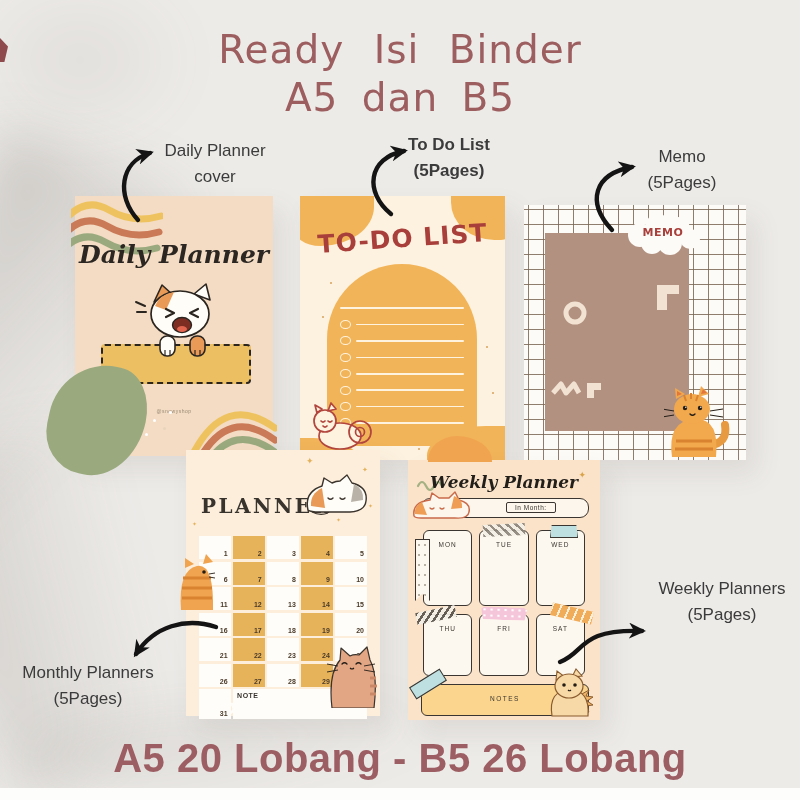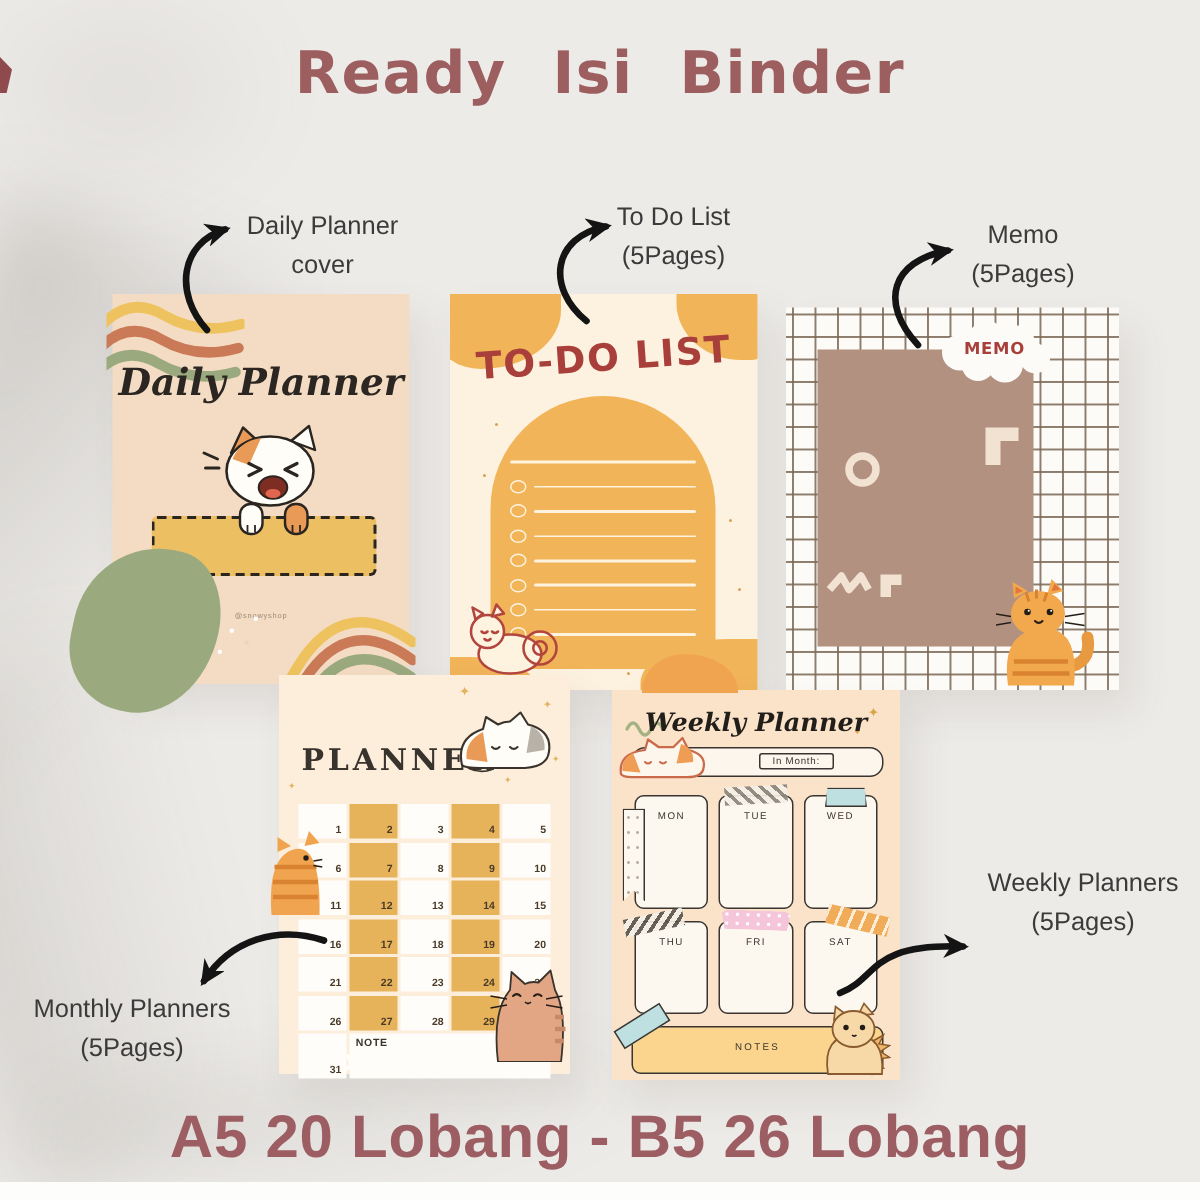--- a/index.html
+++ b/index.html
@@ -14,21 +14,21 @@
   .shadow-c{left:30px;top:690px;width:440px;height:100px;transform:rotate(-6deg);
             background:radial-gradient(ellipse at 30% 50%,rgba(110,104,97,.45),rgba(110,104,97,0) 70%);opacity:.3;}
   .shadow-d{left:-40px;top:-30px;width:240px;height:180px;
             background:radial-gradient(ellipse,rgba(110,104,97,.4),rgba(110,104,97,0) 70%);opacity:.25;}
 
   .edge-accent{position:absolute;left:0;top:38px;width:8px;height:24px;background:#8e4a4c;
                clip-path:polygon(0 0,100% 35%,55% 100%,0 100%);}
 
   
   .headline{position:absolute;left:0;top:26px;width:100%;text-align:center;color:#9d5e60;
-            font-family:"DejaVu Sans",sans-serif;font-weight:700;}
+            font-family:"DejaVu Sans",sans-serif;font-weight:400;}
   .headline .l1{font-size:39px;letter-spacing:1px;word-spacing:16px;line-height:1.25;}
   .headline .l2{font-size:39px;letter-spacing:1px;word-spacing:10px;line-height:1.2;}
   .footer{position:absolute;left:0;top:736px;width:100%;text-align:center;color:#9d5e63;
           font-size:40px;font-weight:700;letter-spacing:.5px;}
   .bottom-strip{position:absolute;left:0;bottom:0;width:100%;height:12px;background:#fdfdfc;}
 
   
   .note-label{position:absolute;color:#3b3b3b;font-size:17px;line-height:1.5;text-align:center;}
 
   
@@ -135,27 +135,28 @@
 <div class="stage">
 
   <div class="shadow shadow-a"></div>
   <div class="shadow shadow-b"></div>
   <div class="shadow shadow-c"></div>
   <div class="shadow shadow-d"></div>
   <div class="edge-accent"></div>
 
   <div class="headline">
     <div class="l1">Ready Isi Binder</div>
+    <div class="l2">A5 dan B5</div>
   </div>
 
   <div class="note-label" style="left:148px;top:138px;width:134px;">
     <span>Daily Planner</span><br>
     <span>cover</span>
   </div>
-  <div class="note-label" style="left:393px;top:132px;width:112px;">
+  <div class="note-label" style="left:393px;top:132px;width:112px;font-weight:bold;">
     <span>To Do List</span><br>
     <span>(5Pages)</span>
   </div>
   <div class="note-label" style="left:624px;top:144px;width:116px;">
     <span>Memo</span><br>
     <span>(5Pages)</span>
   </div>
   <div class="note-label" style="left:8px;top:660px;width:160px;">
     <span>Monthly Planners</span><br>
     <span>(5Pages)</span>

